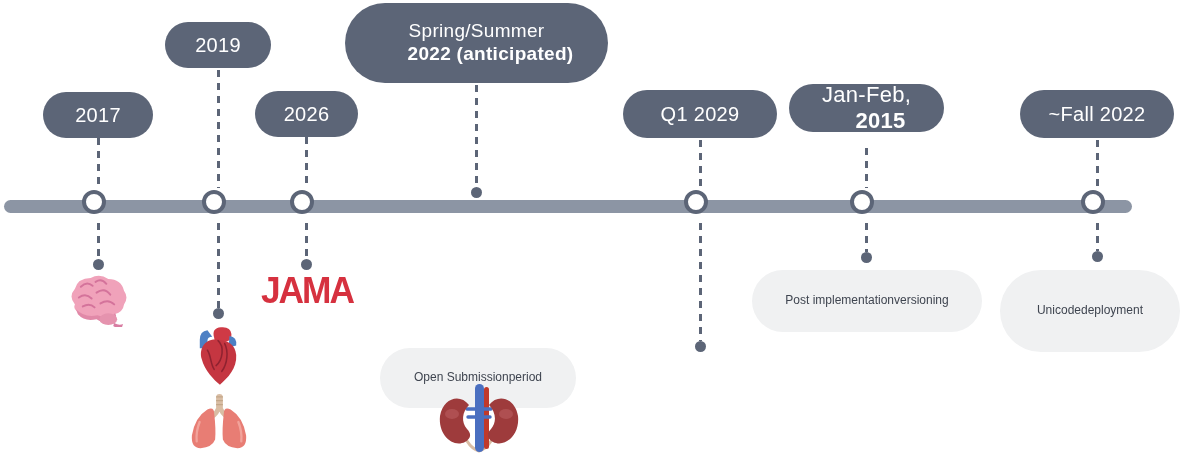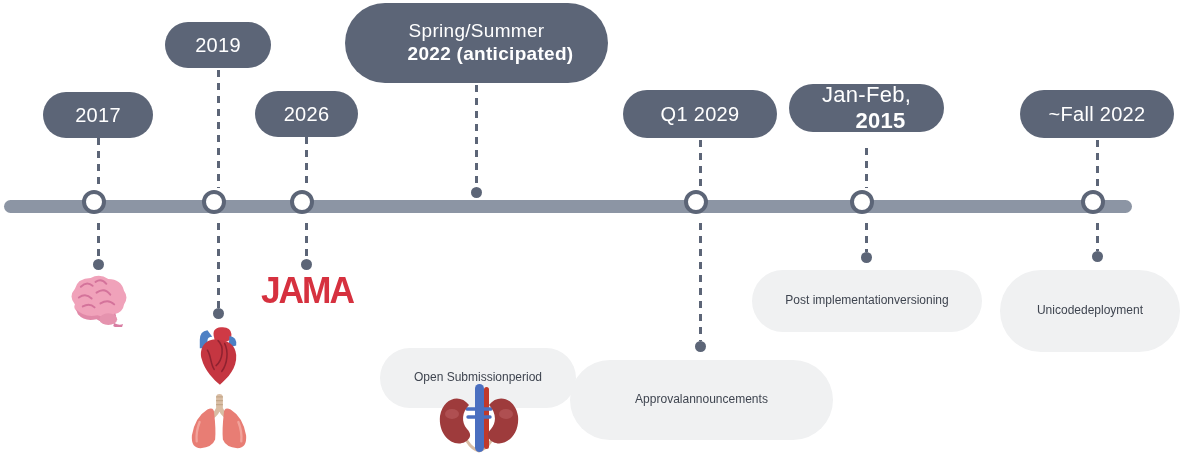--- a/index.html
+++ b/index.html
@@ -143,24 +143,20 @@
 
   <div class="pill" style="left:1020px; top:90px; width:154px; height:48px; border-radius:24px;">
     <span>~Fall 2022</span>
   </div>
 
   <div class="bubble" style="left:380px; top:312px; width:196px; height:60px; border-radius:30px;margin-top:36px;">
     <span>Open Submission</span>
     <span>period</span>
   </div>
 
-  <div class="bubble" style="left:570px; top:360px; width:263px; height:80px; border-radius:40px;">
-    <span>Approval</span>
-    <span>announcements</span>
-  </div>
 
   <div class="bubble" style="left:752px; top:270px; width:230px; height:62px; border-radius:31px;">
     <span>Post implementation</span>
     <span>versioning</span>
   </div>
 
   <div class="bubble" style="left:1000px; top:270px; width:180px; height:82px; border-radius:41px;">
     <span>Unicode</span>
     <span>deployment</span>
   </div>

